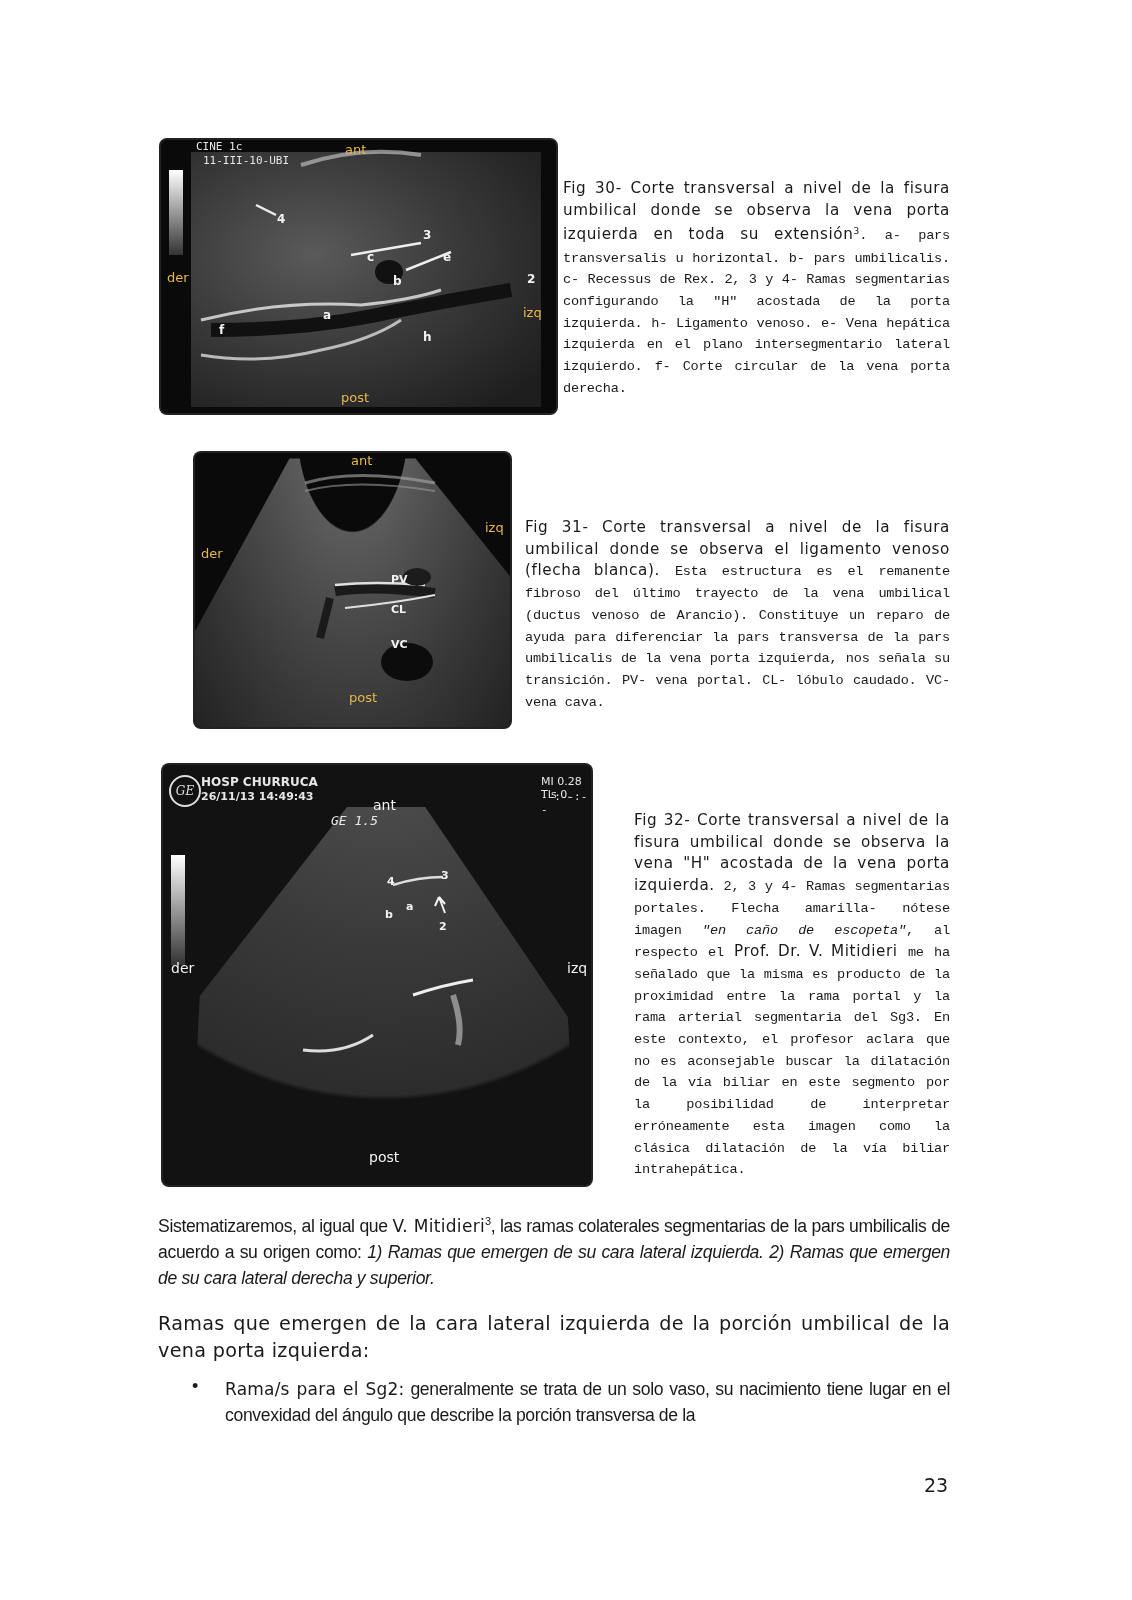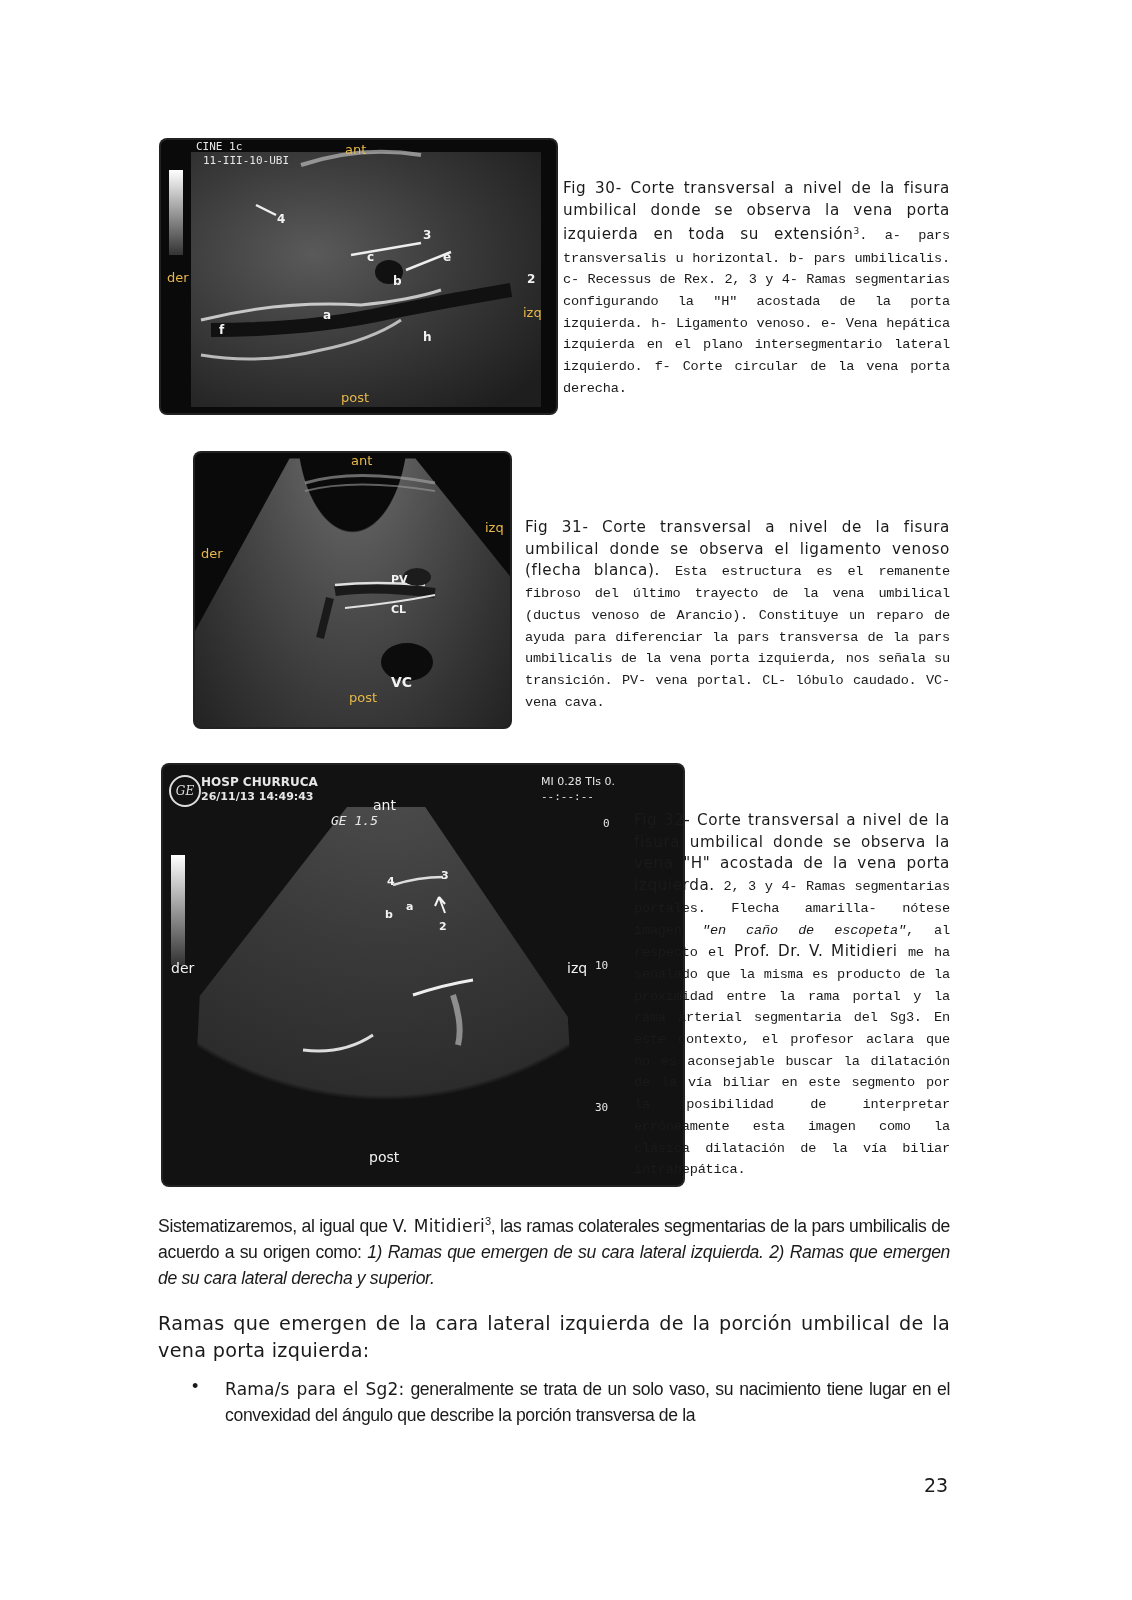--- a/index.html
+++ b/index.html
@@ -83,28 +83,28 @@
     <path d="M135 145 L125 185" stroke="#1a1a1a" stroke-width="8"></path>
     <ellipse cx="212" cy="209" rx="26" ry="19" fill="#0c0c0c"></ellipse>
     <ellipse cx="222" cy="124" rx="14" ry="9" fill="#1c1c1c"></ellipse>
   </svg>
   <div class="lbl" style="left:156px;top:0px;">ant</div>
   <div class="lbl" style="left:154px;top:237px;">post</div>
   <div class="lbl" style="left:6px;top:93px;">der</div>
   <div class="lbl" style="left:290px;top:67px;">izq</div>
   <div class="wlbl" style="left:196px;top:120px;font-size:11px;">PV</div>
   <div class="wlbl" style="left:196px;top:150px;font-size:11px;">CL</div>
-  <div class="wlbl" style="left:196px;top:185px;font-size:14px;margin-top:36px;">VC</div>
+  <div class="wlbl" style="left:196px;top:185px;font-size:11px;">VC</div>
 </div>
 
 <div class="caption" style="left:525px; top:517px; width:425px;">
   <span class="cap-title">Fig 31- Corte transversal a nivel de la fisura umbilical donde se observa el ligamento venoso (flecha blanca).</span><span class="cap-body"> Esta estructura es el remanente fibroso del último trayecto de la vena umbilical (ductus venoso de Arancio). Constituye un reparo de ayuda para diferenciar la pars transversa de la pars umbilicalis de la vena porta izquierda, nos señala su transición. PV- vena portal. CL- lóbulo caudado. VC- vena cava.</span>
 </div>
 
-<div class="us" style="left:163px; top:765px; width:520px; height:420px; background:#121212;">
+<div class="us" style="left:163px; top:765px; width:428px; height:420px; background:#121212;">
   <div class="tissue" style="left:0; top:0; width:460px; height:420px;
        background: radial-gradient(circle at 48% -5%, transparent 0 60px, #4a4a4a 61px, #3a3a3a 40%, #2c2c2c 70%, transparent 71%);
        clip-path: polygon(40% 10%, 57% 10%, 88% 60%, 90% 98%, 6% 98%, 8% 55%);"></div>
   <svg width="460" height="420" style="position:absolute;left:0;top:0;">
     <path d="M230 120 Q255 112 280 112" stroke="#ddd" stroke-width="2.5" fill="none"></path>
     <path d="M140 285 Q180 290 210 270" stroke="#ddd" stroke-width="3" fill="none"></path>
     <path d="M250 230 Q280 220 310 215" stroke="#eee" stroke-width="3" fill="none"></path>
     <path d="M290 230 Q300 260 295 280" stroke="#ccc" stroke-width="6" fill="none" opacity="0.6"></path>
     <path d="M282 148 L276 132" stroke="#f5f5f5" stroke-width="2"></path>
     <path d="M276 132 L272 141 M276 132 L282 139" stroke="#f5f5f5" stroke-width="2" fill="none"></path>

